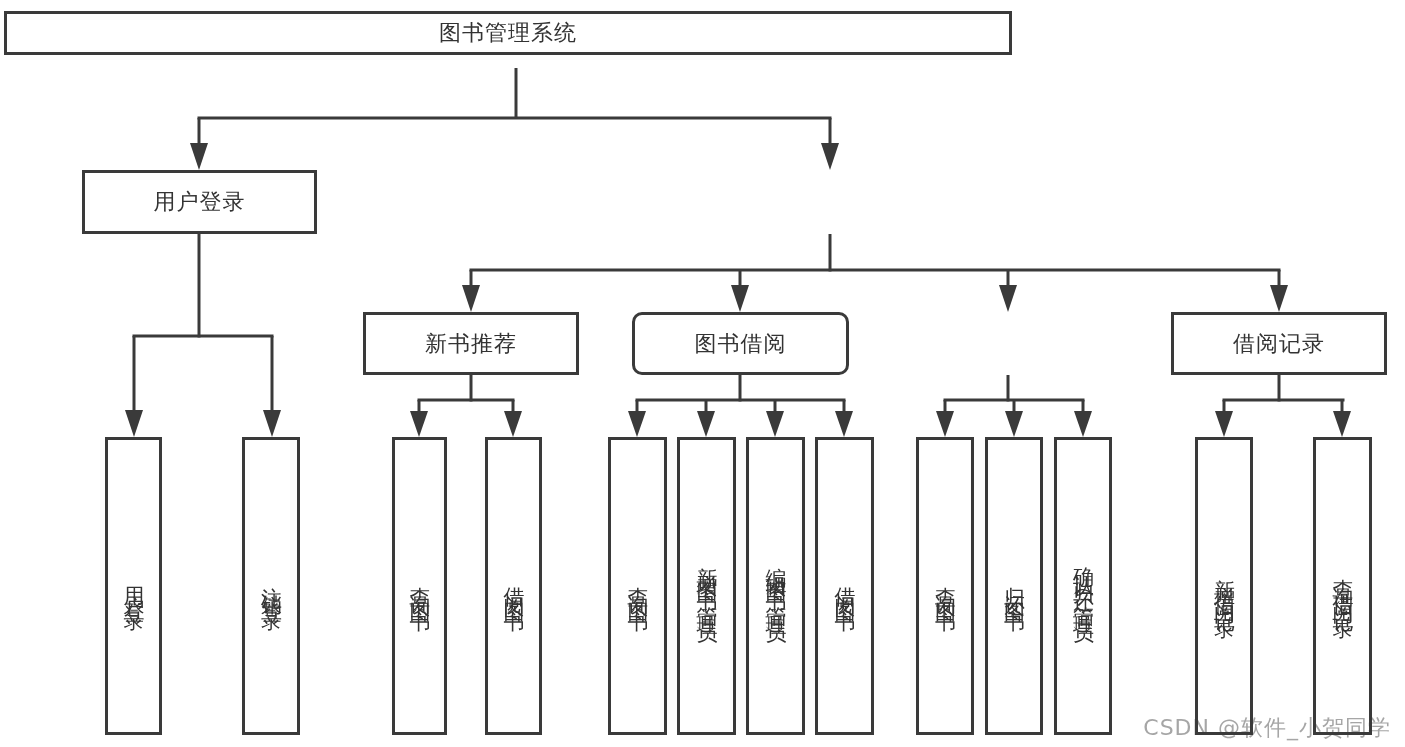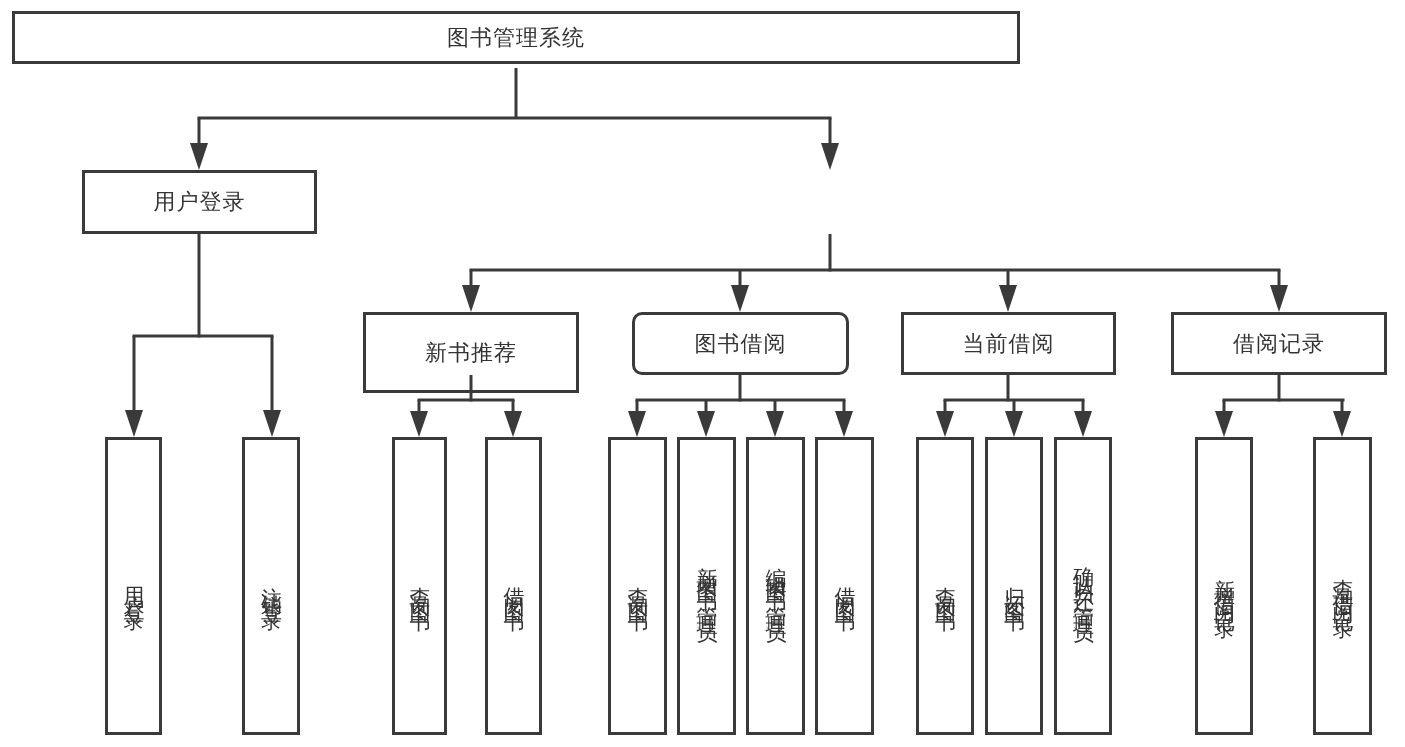--- a/index.html
+++ b/index.html
@@ -53,24 +53,24 @@
   .vnode {
     font-size: 21px;
   }
   .vnode .vtext {
     writing-mode: vertical-rl;
     line-height: 1;
     letter-spacing: 8px;
     white-space: nowrap;
   }
   
-  .n-root   { left: 12px;   top: 11px;  width: 1008px; height: 53px; }
+  .n-root   { left: 4px;   top: 11px;  width: 1008px; height: 44px; }
   .n-login  { left: 82px;   top: 170px; width: 235px;  height: 64px; }
   .n-mgmt   { left: 711px;  top: 170px; width: 239px;  height: 64px; }
-  .n-rec    { left: 363px;  top: 312px; width: 216px;  height: 81px; }
+  .n-rec    { left: 363px;  top: 312px; width: 216px;  height: 63px; }
   .n-borrow { left: 632px;  top: 312px; width: 217px;  height: 63px; border-radius: 10px; }
   .n-cur    { left: 901px;  top: 312px; width: 215px;  height: 63px; }
   .n-hist   { left: 1171px; top: 312px; width: 216px;  height: 63px; }
   .lf { top: 437px; height: 298px; }
   .lf-1  { left: 105px;  width: 57px; }
   .lf-2  { left: 242px;  width: 58px; }
   .lf-3  { left: 392px;  width: 55px; }
   .lf-4  { left: 485px;  width: 57px; }
   .lf-5  { left: 608px;  width: 59px; }
   .lf-6  { left: 677px;  width: 59px; }
@@ -156,38 +156,36 @@
     <g>
       <line x1="1279" y1="375" x2="1279" y2="401.5"></line>
       <line x1="1222.5" y1="400" x2="1344.5" y2="400"></line>
       <line x1="1224" y1="400" x2="1224" y2="414"></line>
       <polygon points="1215,411 1233,411 1224,437"></polygon>
       <line x1="1342" y1="400" x2="1342" y2="414"></line>
       <polygon points="1333,411 1351,411 1342,437"></polygon>
     </g>
   </svg>
 
+  <div class="watermark">CSDN @软件_小贺同学</div>
 
   <div class="node hnode n-root">
     <span>图书管理系统</span>
   </div>
 
   <div class="node hnode n-login">
     <span>用户登录</span>
   </div>
 
   <div class="node hnode n-rec">
     <span>新书推荐</span>
   </div>
   <div class="node hnode n-borrow">
     <span>图书借阅</span>
   </div>
-  <div class="node hnode n-cur">
-    <span>当前借阅</span>
-  </div>
   <div class="node hnode n-hist">
     <span>借阅记录</span>
   </div>
 
   <div class="node vnode lf lf-1">
     <span class="vtext">用户登录</span>
   </div>
   <div class="node vnode lf lf-2">
     <span class="vtext">注销登录</span>
   </div>

